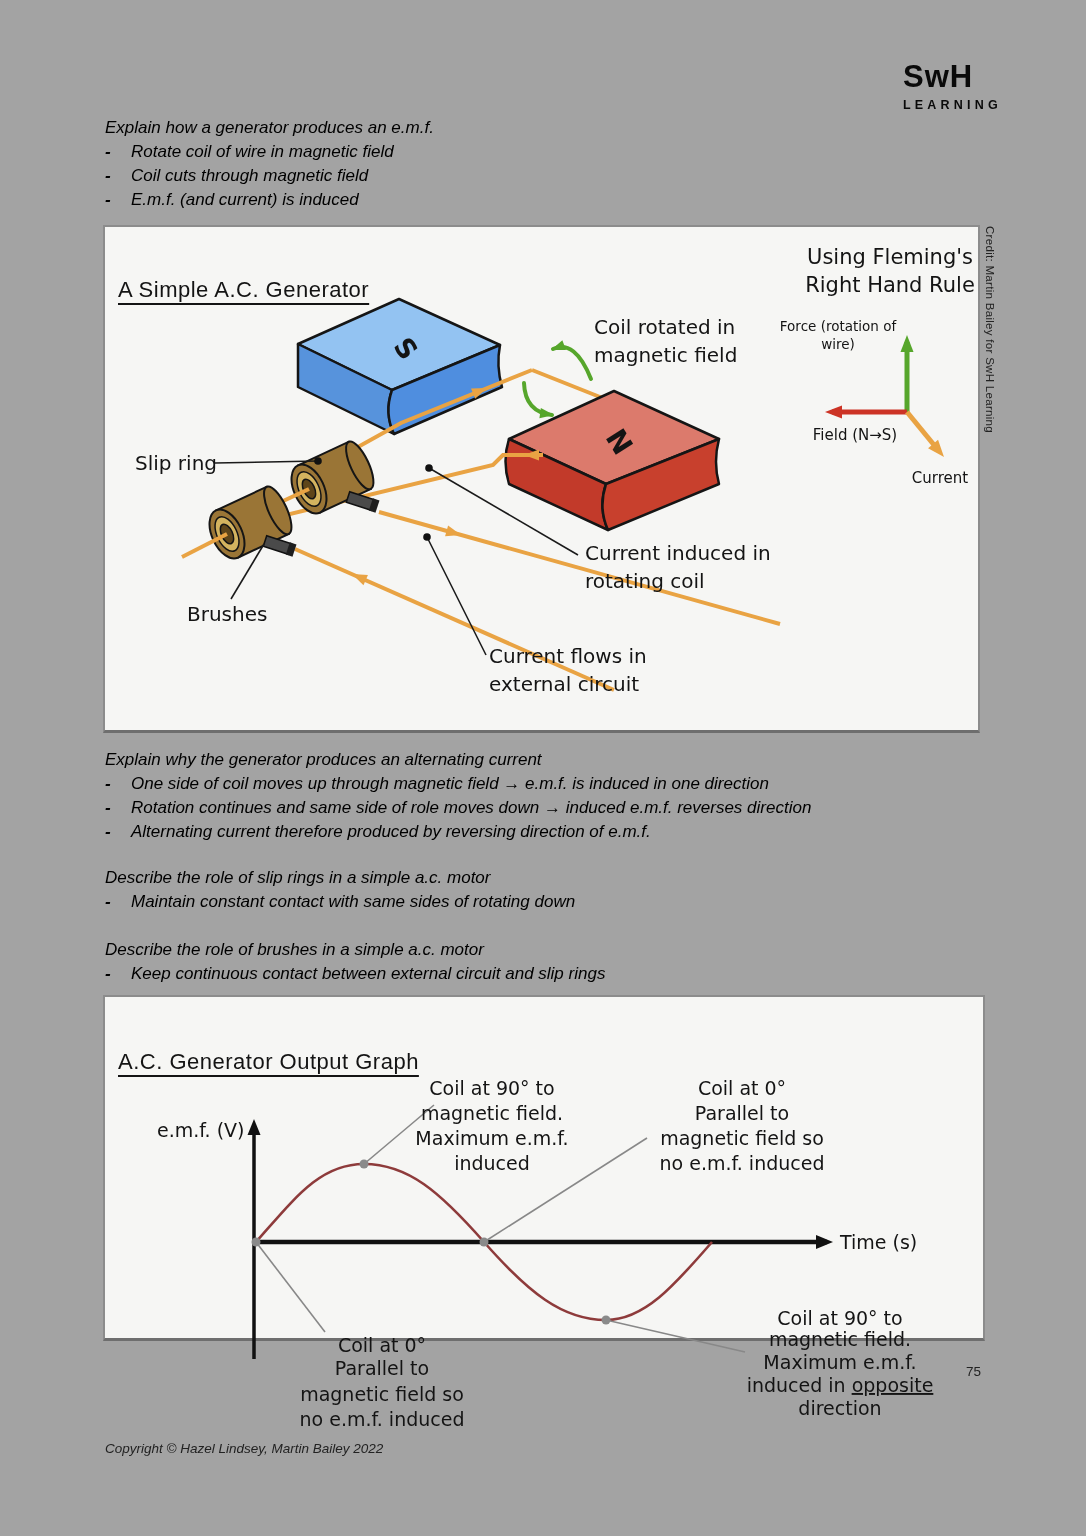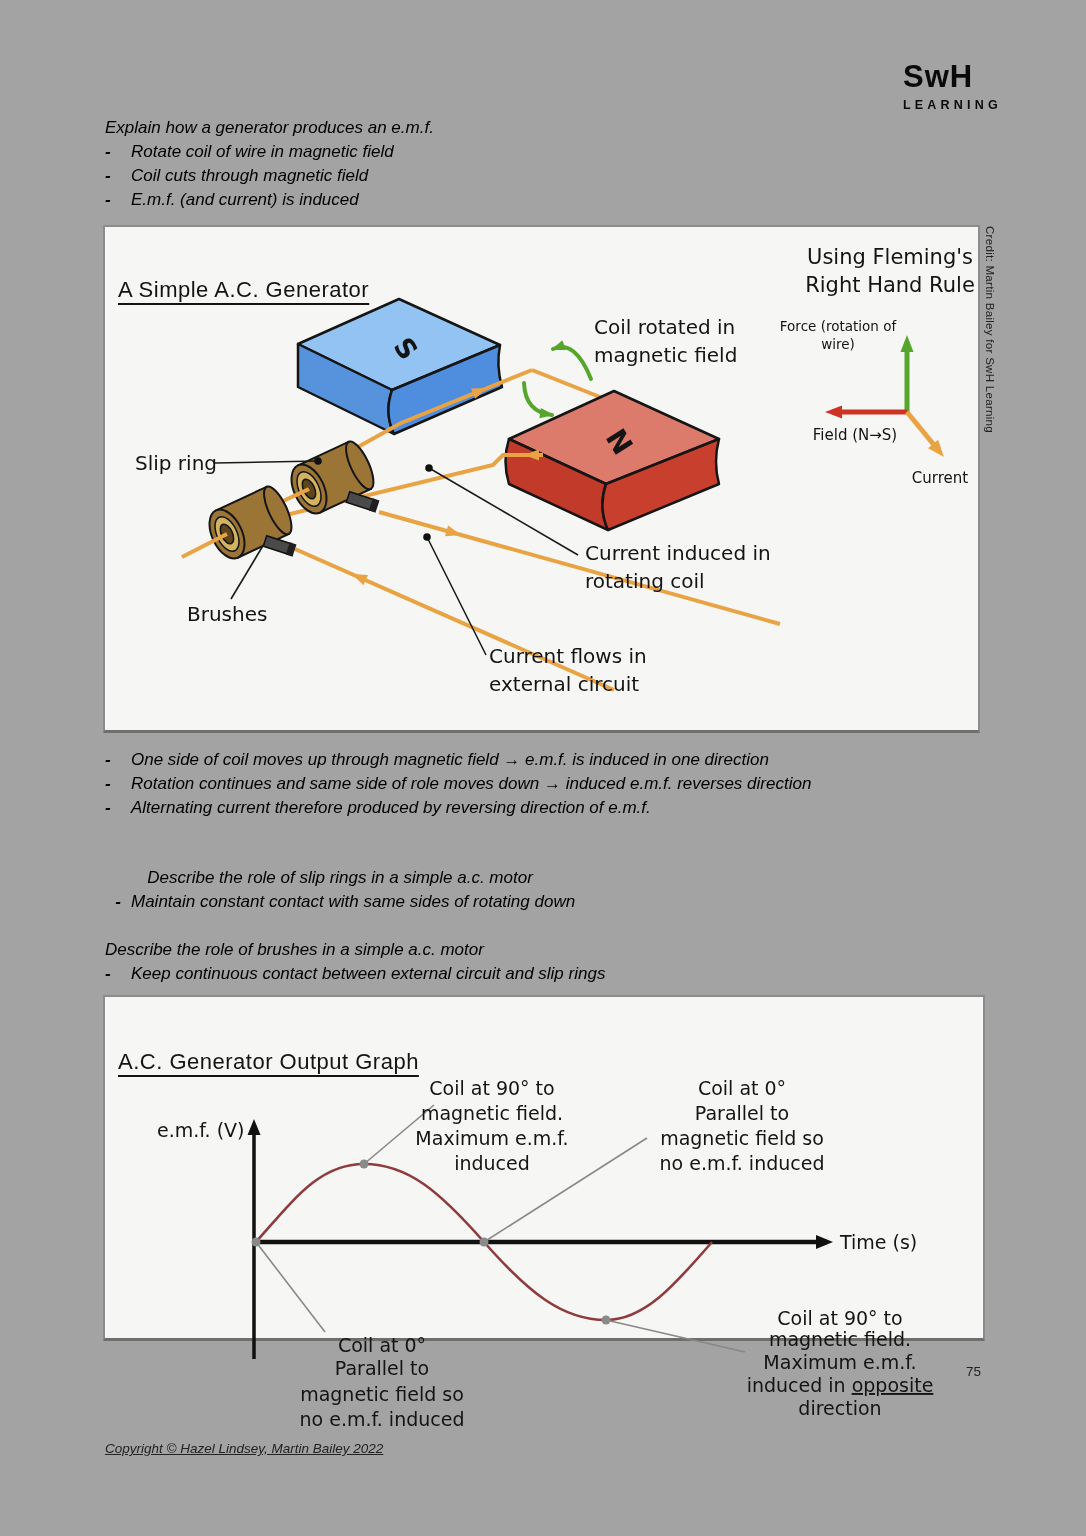--- a/index.html
+++ b/index.html
@@ -18,21 +18,21 @@
   .bullet::before{content:"-";font-weight:bold;width:26px;flex:0 0 26px;}
 
   
   .panel{background:#f6f6f4;border:2px solid #8c8c8c;border-bottom:3px solid #6e6e6e;box-sizing:border-box;}
   .box-title{font-size:22px;letter-spacing:.5px;color:#141414;text-decoration:underline;
              text-underline-offset:6px;text-decoration-thickness:2px;white-space:nowrap;}
   .hand{font-family:Liberation Sans, sans-serif;margin-top:36px;}
 
   .credit{writing-mode:vertical-rl;font-size:11.5px;color:#222;letter-spacing:.3px;white-space:nowrap;}
 
-  .footer-copy{font-style:italic;font-size:13.5px;color:#222;text-decoration:underline;}
+  .footer-copy{font-style:italic;font-size:13.5px;color:#222;}
   .footer-page{font-size:13.5px;color:#222;}
 
   svg text{font-family:"DejaVu Sans",sans-serif;fill:#141414;}
   .wire{stroke:#E9A343;stroke-width:4;fill:none;}
   .outl{stroke:#151515;stroke-width:2.5;stroke-linejoin:round;}
   .ptr{stroke:#1a1a1a;stroke-width:1.6;}
   .gptr{stroke:#888;stroke-width:1.6;}
   .lbl{font-size:20px;}
   .ann{font-size:19px;text-anchor:middle;}
 </style>
@@ -155,32 +155,33 @@
         <text x="733" y="122" text-anchor="middle" font-size="13.5" fill="#56A62B">wire)</text>
         <text x="750" y="213" text-anchor="middle" font-size="15" fill="#CC3325">Field (N→S)</text>
         <text x="835" y="256" text-anchor="middle" font-size="15" fill="#E9A343">Current</text>
       </g>
     </svg>
   </div>
 
   <div class="abs credit" style="left:984px;top:226px;">Credit: Martin Bailey for SwH Learning</div>
 
   <div class="abs qblock" style="left:105px;top:748px;">
+    <div class="qtitle">Explain why the generator produces an alternating current</div>
     <div class="bullet">
         <span>One side of coil moves up through magnetic field → e.m.f. is induced in one direction</span>
       </div>
     <div class="bullet">
         <span>Rotation continues and same side of role moves down → induced e.m.f. reverses direction</span>
       </div>
     <div class="bullet">
         <span>Alternating current therefore produced by reversing direction of e.m.f.</span>
       </div>
   </div>
 
-  <div class="abs qblock" style="left:105px;top:866px;text-align:center;">
+  <div class="abs qblock" style="left:105px;top:866px;">
     <div class="qtitle">Describe the role of slip rings in a simple a.c. motor</div>
     <div class="bullet">
         <span>Maintain constant contact with same sides of rotating down</span>
       </div>
   </div>
 
   <div class="abs qblock" style="left:105px;top:938px;">
     <div class="qtitle">Describe the role of brushes in a simple a.c. motor</div>
     <div class="bullet">
         <span>Keep continuous contact between external circuit and slip rings</span>

